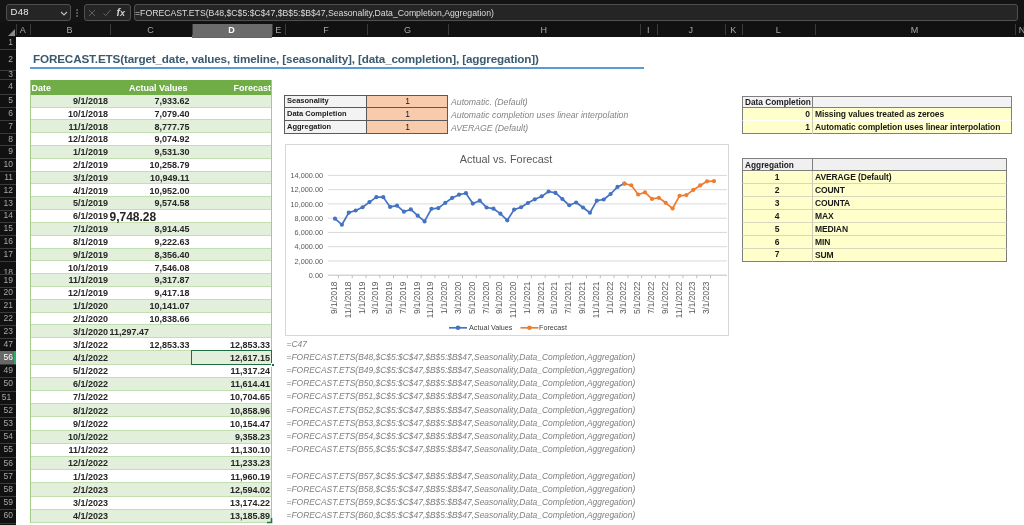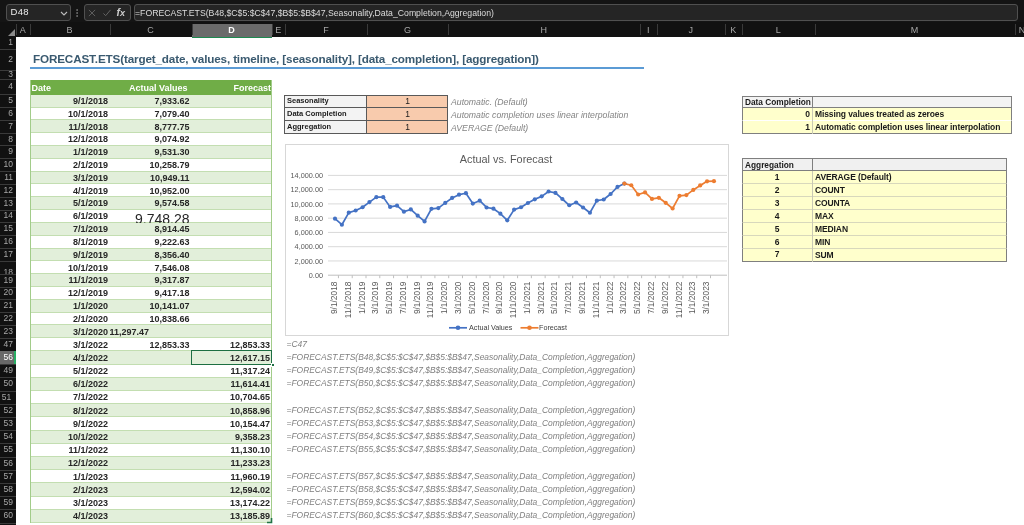--- a/index.html
+++ b/index.html
@@ -160,21 +160,21 @@
 <div style="position:absolute;left:29.5px;top:172.82999999999998px;width:78.5px;text-align:right;font-size:9px;font-weight:600;color:#262626">3/1/2019</div>
 <div style="position:absolute;left:109.5px;top:172.82999999999998px;width:80px;text-align:right;font-size:9px;font-weight:600;color:#262626">10,949.11</div>
 <div style="position:absolute;left:29.5px;top:184.43999999999997px;width:242.0px;height:12.819999999999993px;background:#ffffff;border-bottom:1px solid #c3deb1;box-sizing:border-box"></div>
 <div style="position:absolute;left:29.5px;top:185.64999999999998px;width:78.5px;text-align:right;font-size:9px;font-weight:600;color:#262626">4/1/2019</div>
 <div style="position:absolute;left:109.5px;top:185.64999999999998px;width:80px;text-align:right;font-size:9px;font-weight:600;color:#262626">10,952.00</div>
 <div style="position:absolute;left:29.5px;top:197.25999999999996px;width:242.0px;height:12.819999999999993px;background:#e2efda;border-bottom:1px solid #c3deb1;box-sizing:border-box"></div>
 <div style="position:absolute;left:29.5px;top:198.46999999999997px;width:78.5px;text-align:right;font-size:9px;font-weight:600;color:#262626">5/1/2019</div>
 <div style="position:absolute;left:109.5px;top:198.46999999999997px;width:80px;text-align:right;font-size:9px;font-weight:600;color:#262626">9,574.58</div>
 <div style="position:absolute;left:29.5px;top:210.07999999999996px;width:242.0px;height:12.819999999999993px;background:#ffffff;border-bottom:1px solid #c3deb1;box-sizing:border-box"></div>
 <div style="position:absolute;left:29.5px;top:211.28999999999996px;width:78.5px;text-align:right;font-size:9px;font-weight:600;color:#262626">6/1/2019</div>
-<div style="position:absolute;left:109.5px;top:211.28999999999996px;width:80px;text-align:right;font-size:14px;font-weight:400;color:#262626">9,748.28</div>
+<div style="position:absolute;left:109.5px;top:211.28999999999996px;width:80px;text-align:left;font-size:12px;font-weight:700;color:#262626">9,748.28</div>
 <div style="position:absolute;left:29.5px;top:222.89999999999995px;width:242.0px;height:12.819999999999993px;background:#e2efda;border-bottom:1px solid #c3deb1;box-sizing:border-box"></div>
 <div style="position:absolute;left:29.5px;top:224.10999999999996px;width:78.5px;text-align:right;font-size:9px;font-weight:600;color:#262626">7/1/2019</div>
 <div style="position:absolute;left:109.5px;top:224.10999999999996px;width:80px;text-align:right;font-size:9px;font-weight:600;color:#262626">8,914.45</div>
 <div style="position:absolute;left:29.5px;top:235.71999999999994px;width:242.0px;height:12.819999999999993px;background:#ffffff;border-bottom:1px solid #c3deb1;box-sizing:border-box"></div>
 <div style="position:absolute;left:29.5px;top:236.92999999999995px;width:78.5px;text-align:right;font-size:9px;font-weight:600;color:#262626">8/1/2019</div>
 <div style="position:absolute;left:109.5px;top:236.92999999999995px;width:80px;text-align:right;font-size:9px;font-weight:600;color:#262626">9,222.63</div>
 <div style="position:absolute;left:29.5px;top:248.53999999999994px;width:242.0px;height:12.820000000000022px;background:#e2efda;border-bottom:1px solid #c3deb1;box-sizing:border-box"></div>
 <div style="position:absolute;left:29.5px;top:249.74999999999994px;width:78.5px;text-align:right;font-size:9px;font-weight:600;color:#262626">9/1/2019</div>
 <div style="position:absolute;left:109.5px;top:249.74999999999994px;width:80px;text-align:right;font-size:9px;font-weight:600;color:#262626">8,356.40</div>
 <div style="position:absolute;left:29.5px;top:261.35999999999996px;width:242.0px;height:12.819999999999993px;background:#ffffff;border-bottom:1px solid #c3deb1;box-sizing:border-box"></div>
@@ -300,20 +300,21 @@
 <div style="position:absolute;left:742px;top:237.54999999999998px;width:70px;text-align:center;font-size:8.5px;font-weight:600;color:#1a1a1a">6</div>
 <div style="position:absolute;left:815px;top:238.04999999999998px;font-size:8.5px;font-weight:700;color:#1a1a1a;white-space:nowrap;letter-spacing:-0.1px">MIN</div>
 <div style="position:absolute;left:742px;top:248.77999999999997px;width:265px;height:12.93px;background:#ffffcc;border-left:1px solid #7f7f7f;border-right:1px solid #7f7f7f;border-bottom:1px solid #7f7f7f;box-sizing:border-box"></div>
 <div style="position:absolute;left:812px;top:248.77999999999997px;width:1px;height:12.93px;background:#c9c9b4"></div>
 <div style="position:absolute;left:742px;top:250.47999999999996px;width:70px;text-align:center;font-size:8.5px;font-weight:600;color:#1a1a1a">7</div>
 <div style="position:absolute;left:815px;top:250.97999999999996px;font-size:8.5px;font-weight:700;color:#1a1a1a;white-space:nowrap;letter-spacing:-0.1px">SUM</div>
 <div style="position:absolute;left:286.5px;top:339.58px;font-size:8.45px;font-style:italic;color:#7f7f7f;white-space:nowrap">=C47</div>
 <div style="position:absolute;left:286.5px;top:352.7799999999999px;font-size:8.45px;font-style:italic;color:#7f7f7f;white-space:nowrap">=FORECAST.ETS(B48,$C$5:$C$47,$B$5:$B$47,Seasonality,Data_Completion,Aggregation)</div>
 <div style="position:absolute;left:286.5px;top:365.97999999999996px;font-size:8.45px;font-style:italic;color:#7f7f7f;white-space:nowrap">=FORECAST.ETS(B49,$C$5:$C$47,$B$5:$B$47,Seasonality,Data_Completion,Aggregation)</div>
 <div style="position:absolute;left:286.5px;top:379.1799999999999px;font-size:8.45px;font-style:italic;color:#7f7f7f;white-space:nowrap">=FORECAST.ETS(B50,$C$5:$C$47,$B$5:$B$47,Seasonality,Data_Completion,Aggregation)</div>
+<div style="position:absolute;left:286.5px;top:392.37999999999994px;font-size:8.45px;font-style:italic;color:#7f7f7f;white-space:nowrap">=FORECAST.ETS(B51,$C$5:$C$47,$B$5:$B$47,Seasonality,Data_Completion,Aggregation)</div>
 <div style="position:absolute;left:286.5px;top:405.57999999999987px;font-size:8.45px;font-style:italic;color:#7f7f7f;white-space:nowrap">=FORECAST.ETS(B52,$C$5:$C$47,$B$5:$B$47,Seasonality,Data_Completion,Aggregation)</div>
 <div style="position:absolute;left:286.5px;top:418.7799999999999px;font-size:8.45px;font-style:italic;color:#7f7f7f;white-space:nowrap">=FORECAST.ETS(B53,$C$5:$C$47,$B$5:$B$47,Seasonality,Data_Completion,Aggregation)</div>
 <div style="position:absolute;left:286.5px;top:431.97999999999985px;font-size:8.45px;font-style:italic;color:#7f7f7f;white-space:nowrap">=FORECAST.ETS(B54,$C$5:$C$47,$B$5:$B$47,Seasonality,Data_Completion,Aggregation)</div>
 <div style="position:absolute;left:286.5px;top:445.1799999999999px;font-size:8.45px;font-style:italic;color:#7f7f7f;white-space:nowrap">=FORECAST.ETS(B55,$C$5:$C$47,$B$5:$B$47,Seasonality,Data_Completion,Aggregation)</div>
 <div style="position:absolute;left:286.5px;top:471.57999999999987px;font-size:8.45px;font-style:italic;color:#7f7f7f;white-space:nowrap">=FORECAST.ETS(B57,$C$5:$C$47,$B$5:$B$47,Seasonality,Data_Completion,Aggregation)</div>
 <div style="position:absolute;left:286.5px;top:484.7799999999998px;font-size:8.45px;font-style:italic;color:#7f7f7f;white-space:nowrap">=FORECAST.ETS(B58,$C$5:$C$47,$B$5:$B$47,Seasonality,Data_Completion,Aggregation)</div>
 <div style="position:absolute;left:286.5px;top:497.97999999999985px;font-size:8.45px;font-style:italic;color:#7f7f7f;white-space:nowrap">=FORECAST.ETS(B59,$C$5:$C$47,$B$5:$B$47,Seasonality,Data_Completion,Aggregation)</div>
 <div style="position:absolute;left:286.5px;top:511.1799999999998px;font-size:8.45px;font-style:italic;color:#7f7f7f;white-space:nowrap">=FORECAST.ETS(B60,$C$5:$C$47,$B$5:$B$47,Seasonality,Data_Completion,Aggregation)</div>
 <svg style="position:absolute;left:284.5px;top:143.5px" width="444" height="192" viewBox="0 0 444 192">
       <rect x="0.5" y="0.5" width="443" height="191" fill="#ffffff" stroke="#d7d7d7"></rect>

